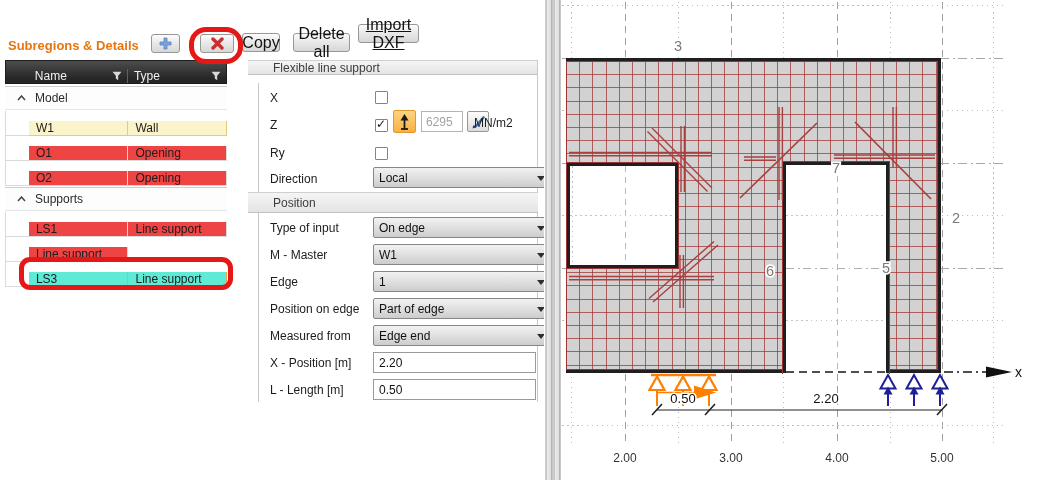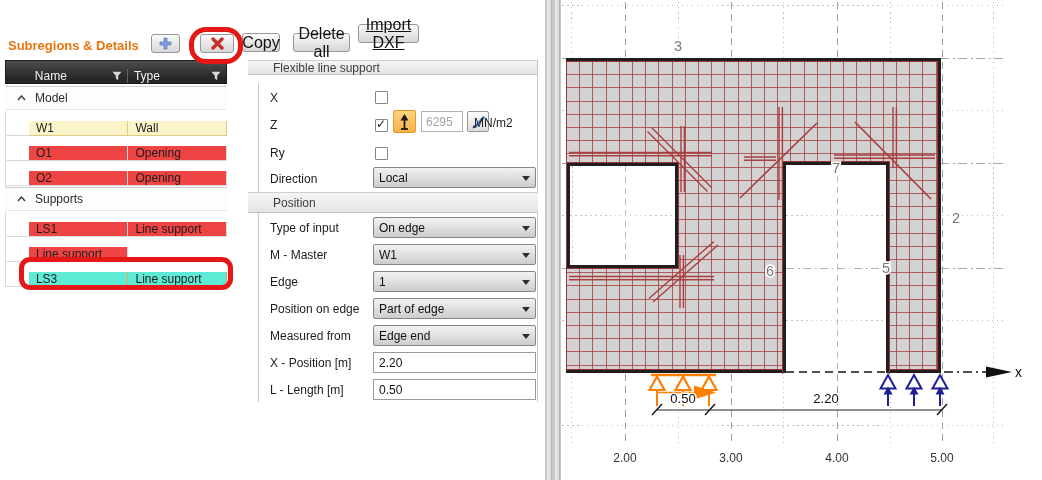--- a/index.html
+++ b/index.html
@@ -53,21 +53,21 @@
   #vl-1 { left:258px; top:83px; height:109px; }
   #vl-2 { left:258px; top:213px; height:189px; }
   #vl-r { left:537px; top:60px; height:342px; }
   .plabel { position:absolute; left:270px; color:#1c1c1c; }
 
   .cb { position:absolute; left:375px; width:13px; height:13px; background:#fff;
     border:1px solid #848484; border-radius:1px; }
   .cb.checked::after { content:"✓"; position:absolute; left:0px; top:-3px; font-size:12px;
     font-weight:bold; color:#111; }
 
-  .dd { position:absolute; left:373px; width:163px; height:21px; border:1px solid #868686;
+  .dd { position:absolute; left:373px; width:178px; height:21px; border:1px solid #868686;
     border-radius:2px; background:linear-gradient(180deg,#f2f2f2,#dedede 55%,#cdcdcd);
     display:flex; align-items:center; padding-left:5px; color:#111;text-align:center; }
   .dd .caret { position:absolute; right:5px; top:8px; width:0; height:0;
     border-left:4px solid transparent; border-right:4px solid transparent; border-top:5px solid #2e2e2e; }
 
   .tin { position:absolute; left:373px; width:163px; height:21px; border:1px solid #9a9a9a;
     background:#fff; padding-left:5px; font-family:inherit; font-size:12px; color:#111; }
 
   #btn-zdir { position:absolute; left:393px; top:110px; width:23px; height:23px;
     border:1px solid #df9a30; border-radius:2px;

